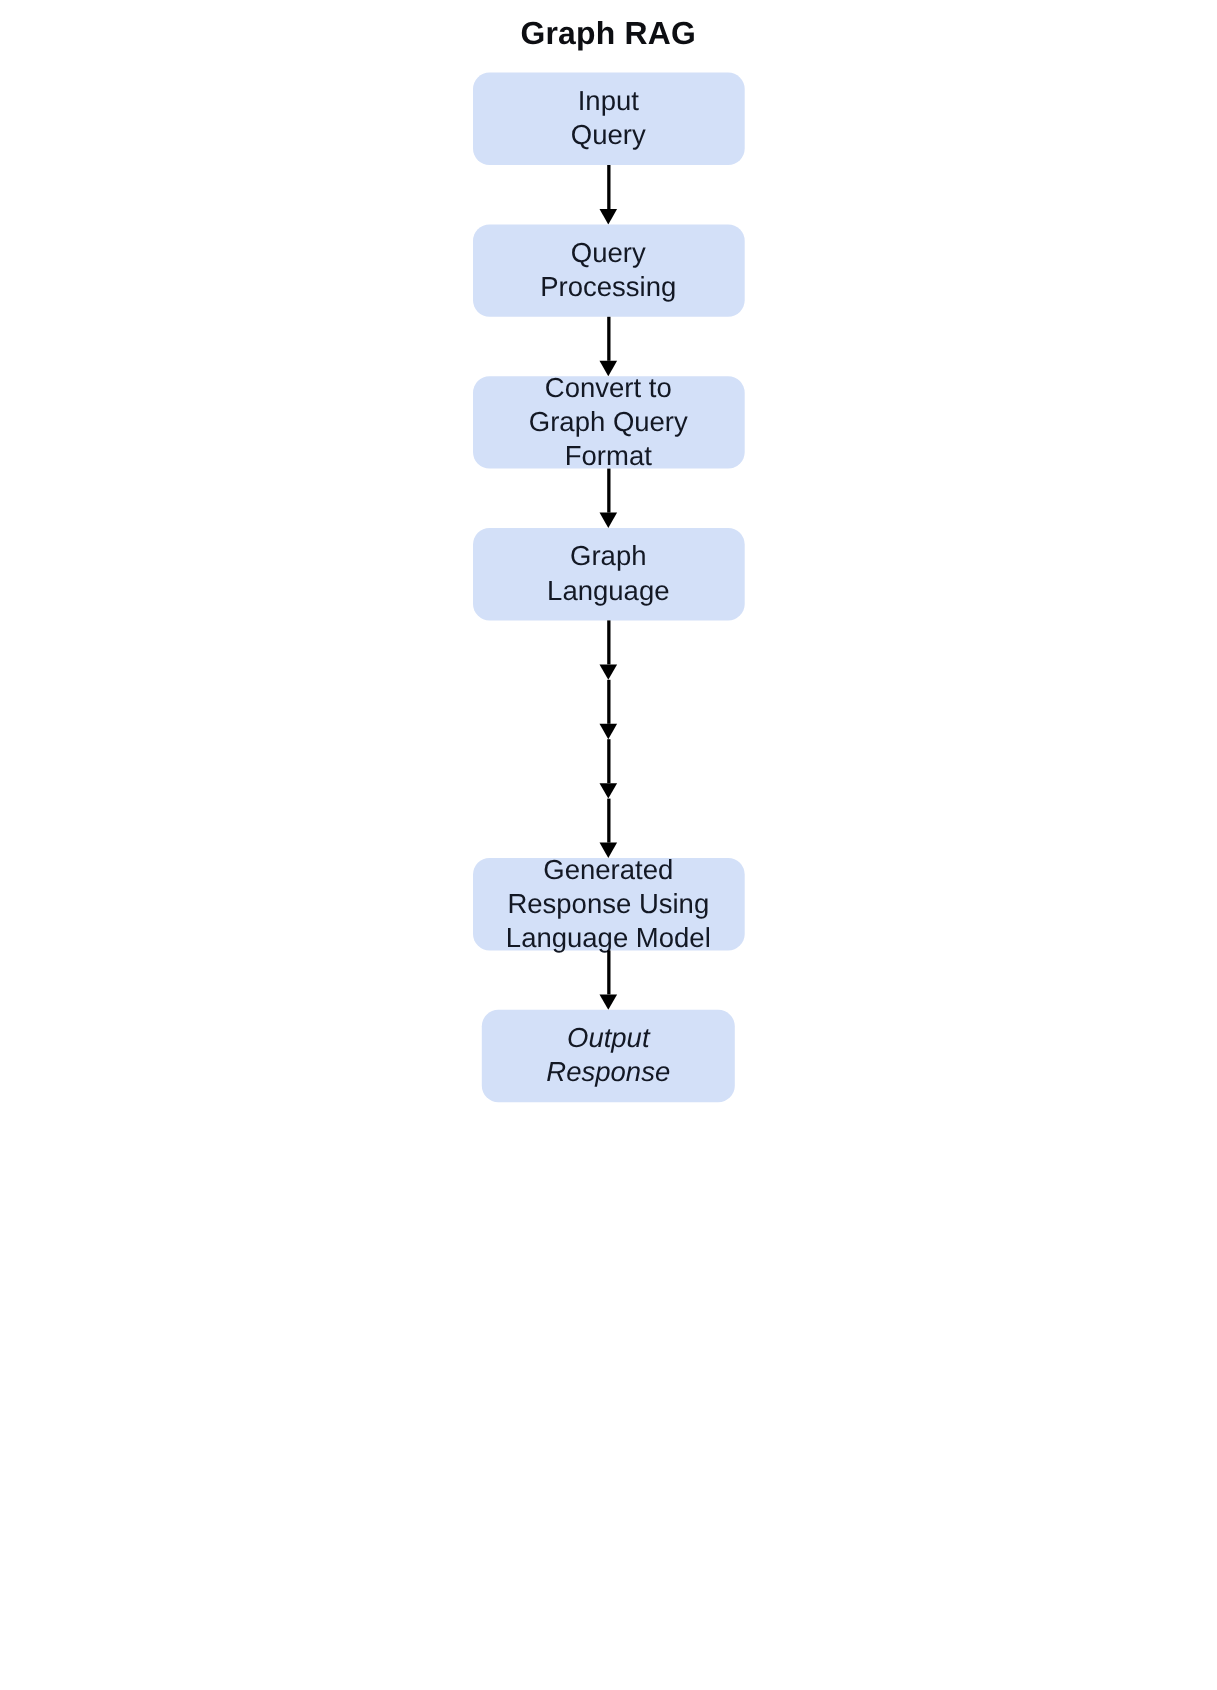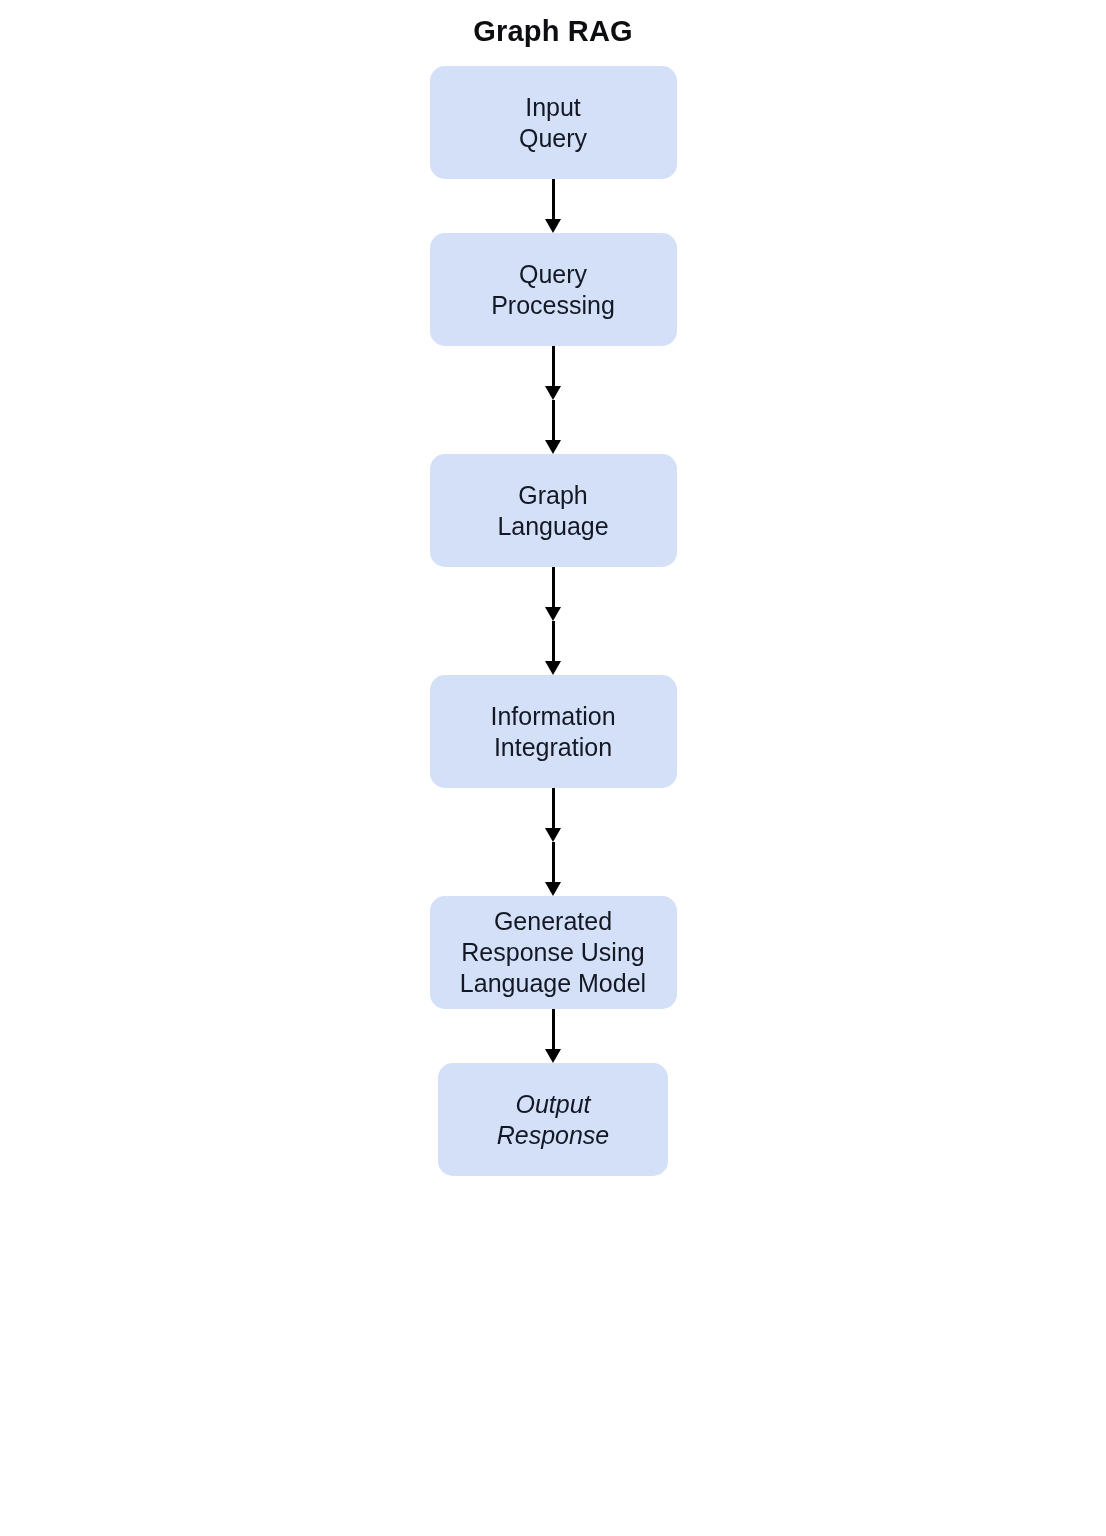--- a/index.html
+++ b/index.html
@@ -22,21 +22,21 @@
     margin-bottom: 16px;
     font-size: 29px;
     font-weight: 700;
     color: #0d0e12;
     display: flex;
     align-items: center;
     letter-spacing: 0.2px;
   }
   .node {
     width: 247px;
-    height: 113px;
+    height: 84px;
     background: #d3e0f8;
     border-radius: 15px;
     display: flex;
     align-items: center;
     justify-content: center;
     flex: 0 0 auto;
   }
   .node.narrow { width: 230px; font-style: italic; }
   .node-label {
     font-size: 25px;
@@ -88,20 +88,25 @@
     <div class="node">
       <span class="node-label">Query
 Processing</span>
     </div>
 
     <div class="connector">
       <div class="arrow-line"></div>
       <div class="arrow-head"></div>
     </div>
 
+    <div class="node">
+      <span class="node-label">Convert to
+Graph Query
+Format</span>
+    </div>
 
     <div class="connector">
       <div class="arrow-line"></div>
       <div class="arrow-head"></div>
     </div>
 
     <div class="node">
       <span class="node-label">Graph
 Language</span>
     </div>
@@ -110,24 +115,20 @@
       <div class="arrow-line"></div>
       <div class="arrow-head"></div>
     </div>
 
 
     <div class="connector">
       <div class="arrow-line"></div>
       <div class="arrow-head"></div>
     </div>
 
-    <div class="node">
-      <span class="node-label">Information
-Integration</span>
-    </div>
 
     <div class="connector">
       <div class="arrow-line"></div>
       <div class="arrow-head"></div>
     </div>
 
 
     <div class="connector">
       <div class="arrow-line"></div>
       <div class="arrow-head"></div>

